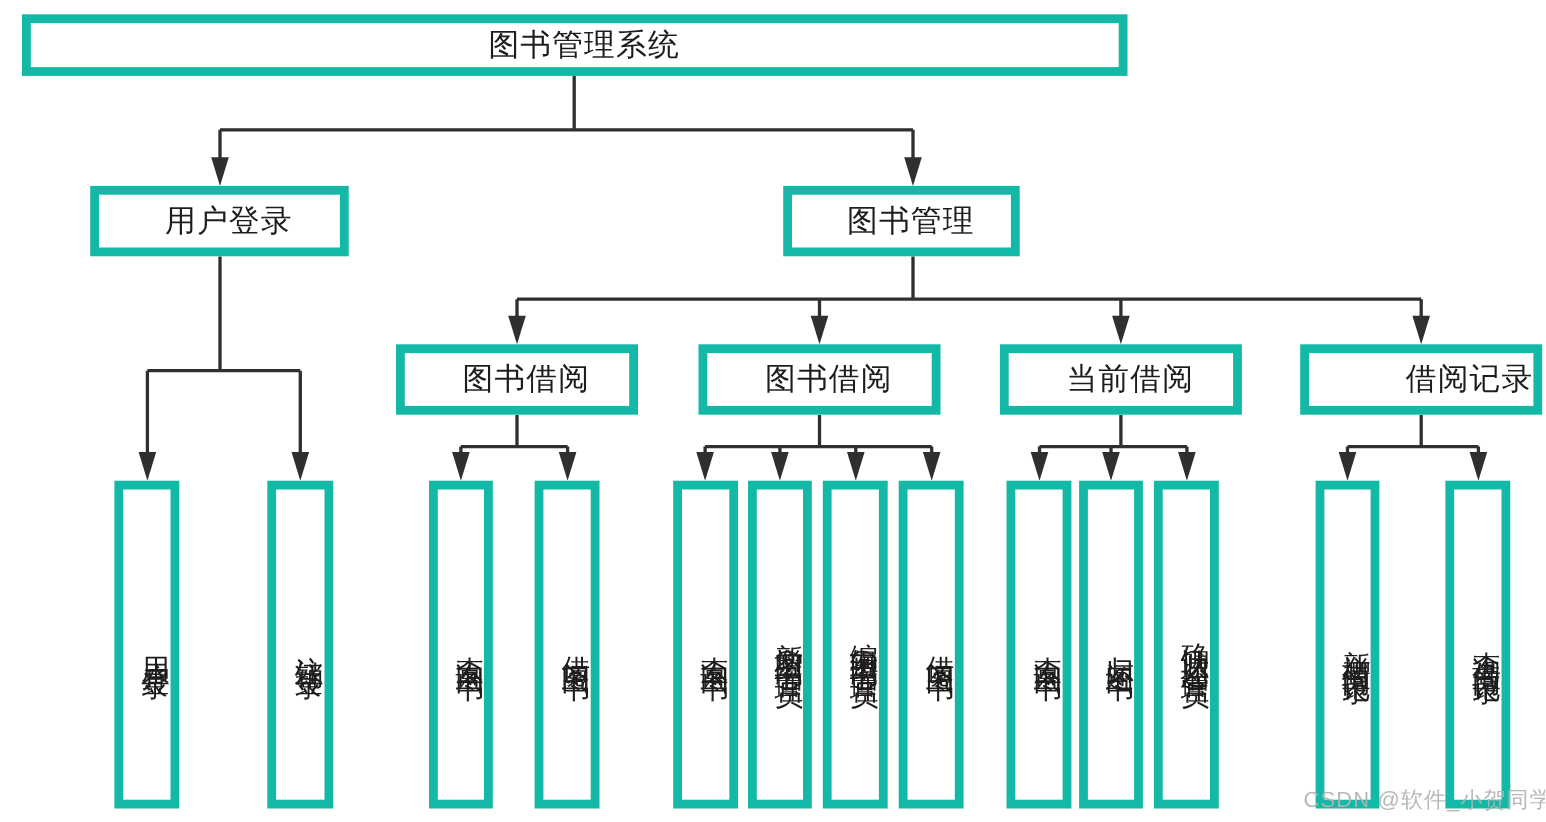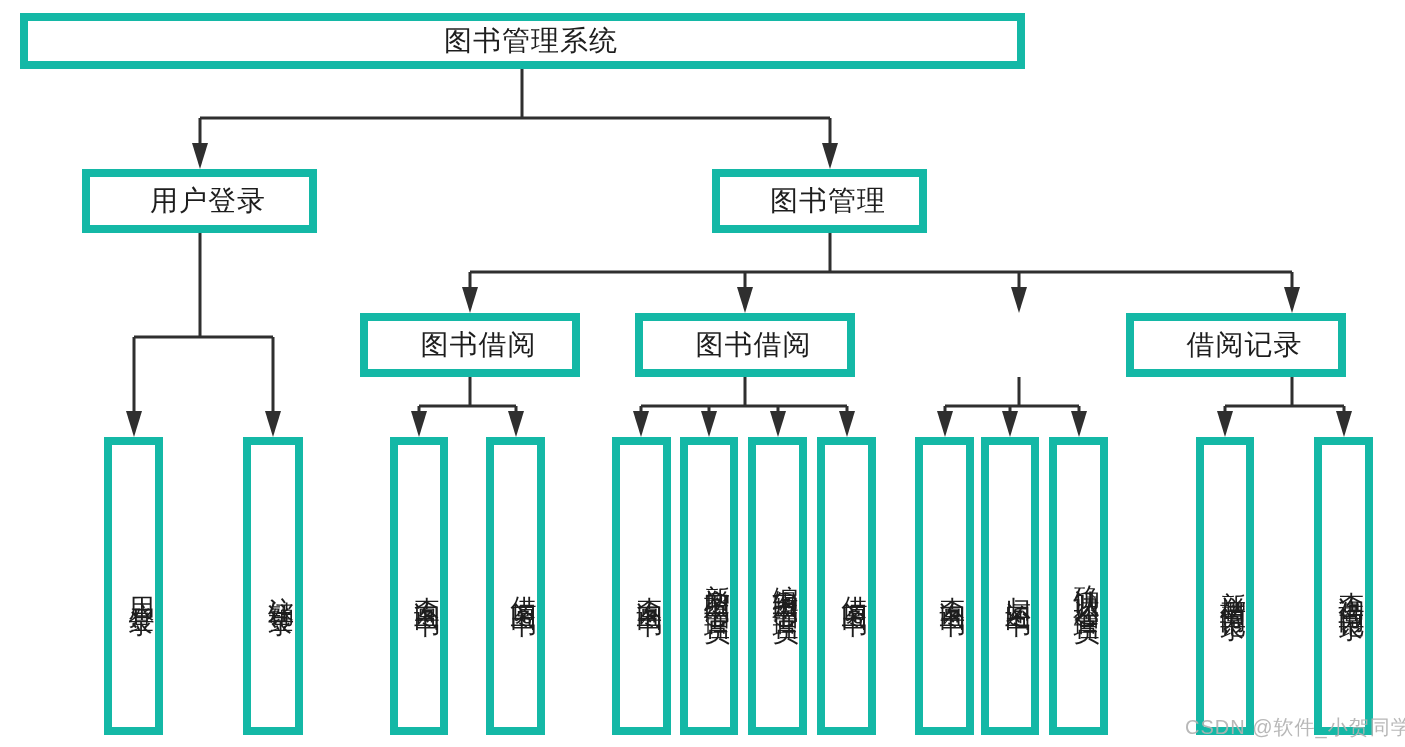--- a/index.html
+++ b/index.html
@@ -28,21 +28,21 @@
     padding-left: 17px;
   }
   .h-label { font-size: 28px; letter-spacing: 1px; white-space: nowrap; }
   .box.root   { left: 20px;  top: 13px;  width: 1005px; height: 56px; }
   .box.l2a    { left: 82px;  top: 169px; width: 235px;  height: 64px; }
   .box.l2b    { left: 712px; top: 169px; width: 215px;  height: 64px; }
   .box.l3     { top: 313px; height: 64px; width: 220px; }
   .box.l3a    { left: 360px; }
   .box.l3b    { left: 635px; }
   .box.l3c    { left: 909px; }
-  .box.l3d    { left: 1126px; }
+  .box.l3d    { left: 1182px; justify-content: flex-end; }
   .box.leaf   { top: 437px; height: 298px; }
   .v-label {
     writing-mode: vertical-rl;
     text-orientation: mixed;
     font-size: 26px;
     letter-spacing: 5px;
     line-height: 1.0;
     color: #1d1d1d;
   }
   .leaf-a1 { left: 104px;  width: 59px; }
@@ -116,20 +116,23 @@
   <div class="box l2b">
     <span class="h-label">图书管理</span>
   </div>
 
   <div class="box l3 l3a">
     <span class="h-label">图书借阅</span>
   </div>
   <div class="box l3 l3b">
     <span class="h-label">图书借阅</span>
   </div>
+  <div class="box l3 l3c">
+    <span class="h-label">当前借阅</span>
+  </div>
   <div class="box l3 l3d">
     <span class="h-label">借阅记录</span>
   </div>
 
   <div class="box leaf leaf-a1">
     <span class="v-label">用户登录</span>
   </div>
   <div class="box leaf leaf-a2">
     <span class="v-label">注销登录</span>
   </div>

